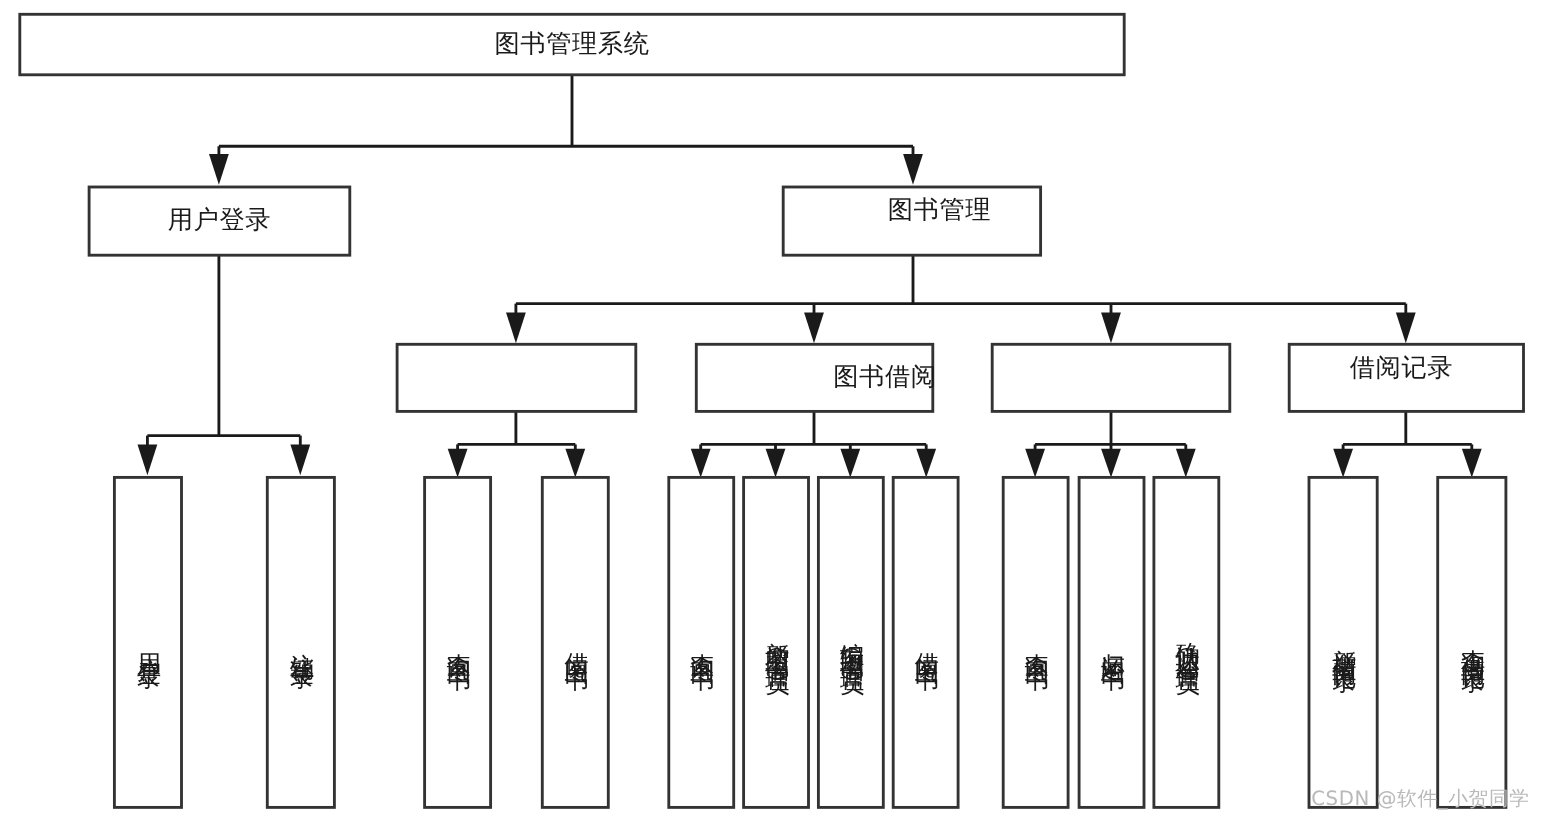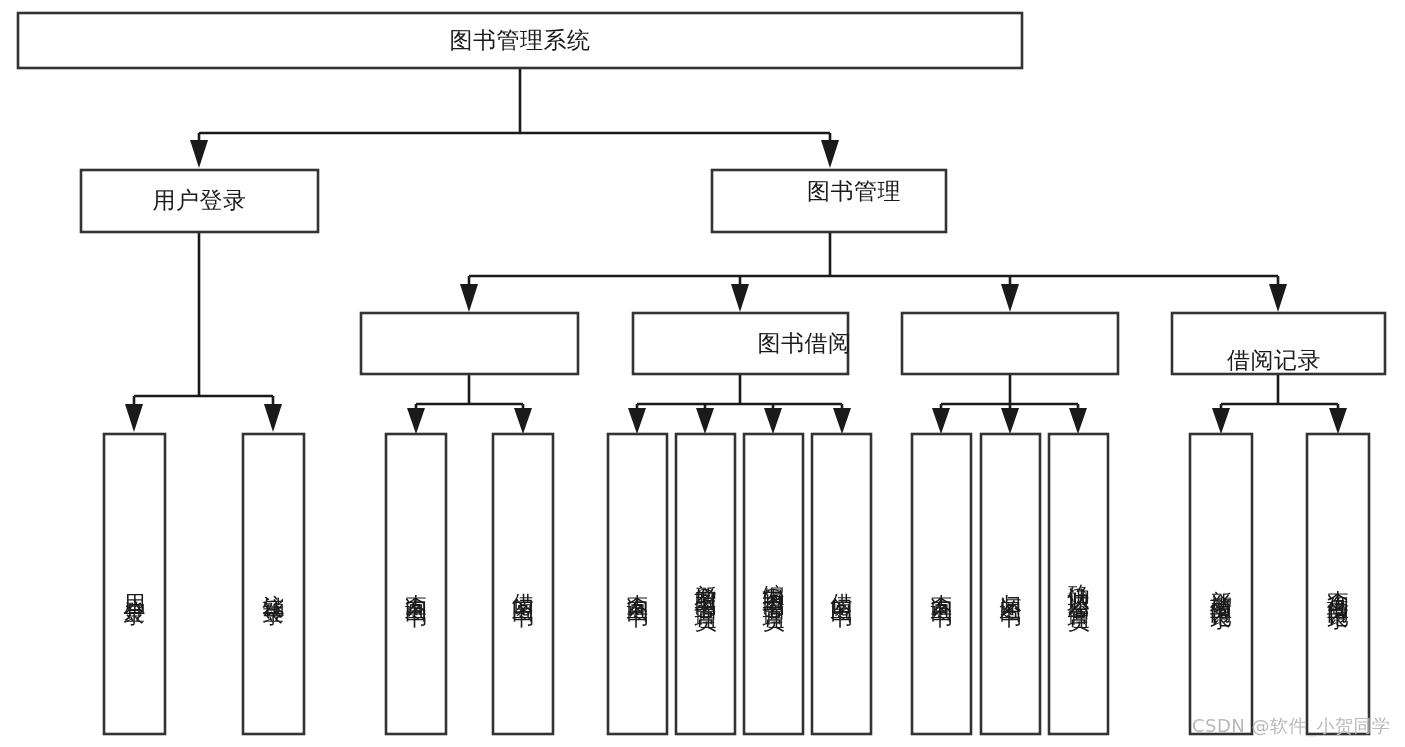--- a/index.html
+++ b/index.html
@@ -190,21 +190,21 @@
     <rect class="node-box" x="1307" y="434" width="62" height="300"></rect>
 
   </svg>
 
   <div class="node-label horizontal root-label" style="left:18px; top:13px; width:1004px; height:55px;">图书管理系统</div>
 
   <div class="node-label horizontal" style="left:81px; top:170px; width:237px; height:62px;">用户登录</div>
   <div class="node-label horizontal" style="left:712px; top:170px; width:234px; height:44px;margin-left:25px;">图书管理</div>
 
   <div class="node-label horizontal" style="left:656px; top:313px; width:221px; height:61px;margin-left:38px;">图书借阅</div>
-  <div class="node-label horizontal" style="left:1172px; top:330px; width:204px; height:61px;">借阅记录</div>
+  <div class="node-label horizontal" style="left:1172px; top:305px; width:204px; height:61px;">借阅记录</div>
 
   <div class="node-label vertical" style="left:104px; top:434px; width:61px; height:300px;">用户登录</div>
   <div class="node-label vertical" style="left:243px; top:434px; width:61px; height:300px;">注销登录</div>
 
   <div class="node-label vertical" style="left:386px; top:434px; width:60px; height:300px;">查询图书</div>
   <div class="node-label vertical" style="left:493px; top:434px; width:60px; height:300px;">借阅图书</div>
 
   <div class="node-label vertical" style="left:608px; top:434px; width:59px; height:300px;">查询图书</div>
   <div class="node-label vertical" style="left:676px; top:434px; width:59px; height:300px;">新增图书（管理员）</div>
   <div class="node-label vertical" style="left:744px; top:434px; width:59px; height:300px;">编辑图书（管理员）</div>

